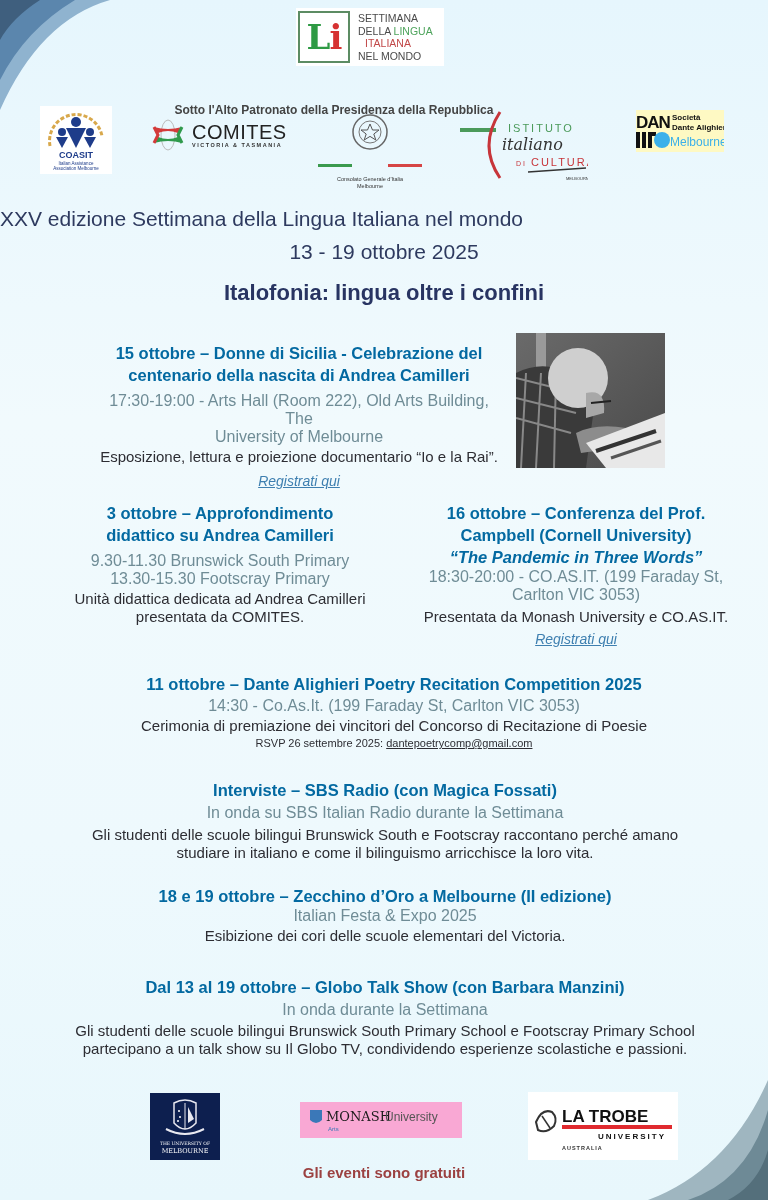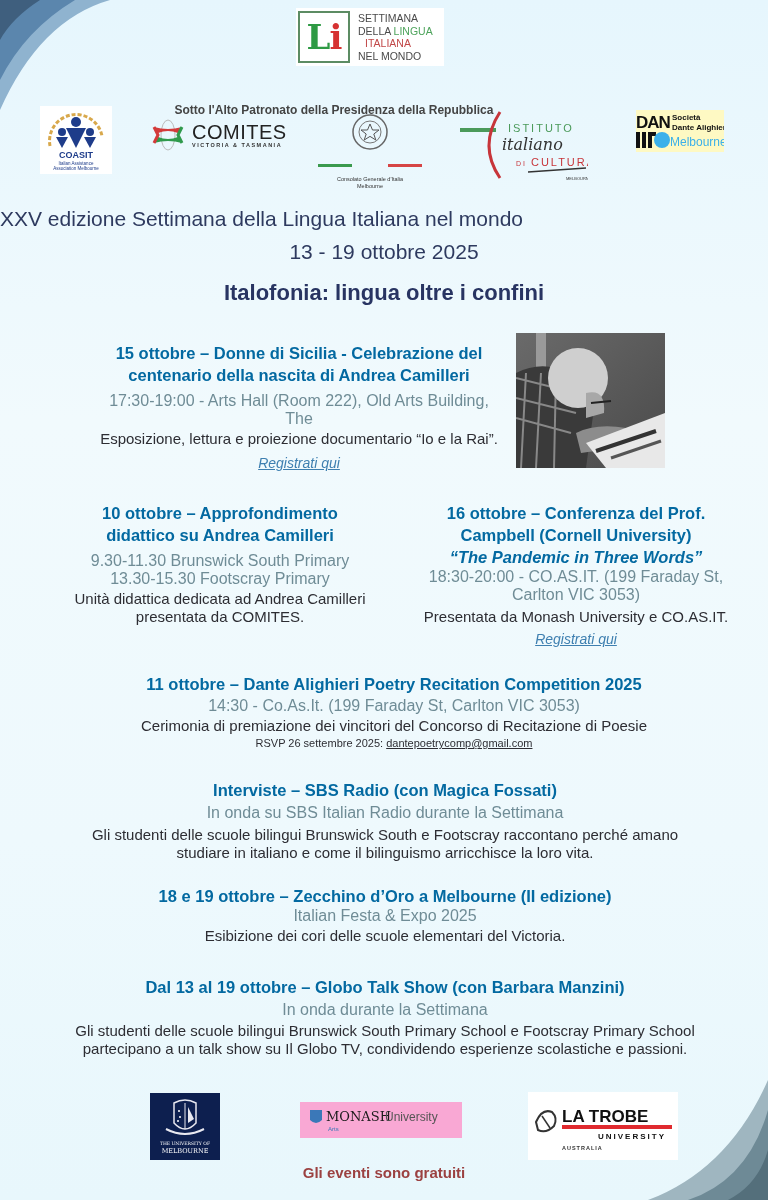--- a/index.html
+++ b/index.html
@@ -153,20 +153,21 @@
 </div>
 
 <div class="abs title1">XXV edizione Settimana della Lingua Italiana nel mondo</div>
 <div class="abs title2">13 - 19 ottobre 2025</div>
 <div class="abs title3">Italofonia: lingua oltre i confini</div>
 
 <div class="abs center" style="left:96px; top:342px; width:406px;">
   <div class="ev-title">15 ottobre – Donne di Sicilia - Celebrazione del</div>
   <div class="ev-title">centenario della nascita di Andrea Camilleri</div>
   <div class="ev-sub" style="margin-top:6px;">17:30-19:00 - Arts Hall (Room 222), Old Arts Building, The</div>
+  <div class="ev-sub">University of Melbourne</div>
   <div class="ev-desc" style="margin-top:2px;">Esposizione, lettura e proiezione documentario “Io e la Rai”.</div>
   <div style="margin-top:6px;"><a class="ev-link" href="#">Registrati qui</a></div>
 </div>
 
 <div class="abs photo">
   <svg width="149" height="135" viewBox="0 0 149 135">
     <defs>
       <linearGradient id="bg" x1="0" y1="0" x2="1" y2="1">
         <stop offset="0" stop-color="#6a6a6a"></stop>
           <stop offset="1" stop-color="#4a4a4a"></stop>
@@ -180,21 +181,21 @@
     <path d="M70 60 Q90 55 88 80 L70 85 Z" fill="#a8a8a8"></path>
     <path d="M75 70 L95 68" stroke="#222" stroke-width="2"></path>
     <path d="M60 100 Q80 90 110 95 L100 115 L65 120 Z" fill="#8c8c8c"></path>
     <path d="M70 110 L149 80 L149 135 L90 135 Z" fill="#e8e8e8"></path>
     <path d="M80 118 L140 98" stroke="#333" stroke-width="4"></path>
     <path d="M95 125 L145 108" stroke="#555" stroke-width="3"></path>
   </svg>
 </div>
 
 <div class="abs center" style="left:60px; top:502px; width:320px;">
-  <div class="ev-title">10 ottobre – Approfondimento</div>
+  <div class="ev-title">3 ottobre – Approfondimento</div>
   <div class="ev-title">didattico su Andrea Camilleri</div>
   <div class="ev-sub" style="margin-top:6px;">9.30-11.30 Brunswick South Primary</div>
   <div class="ev-sub">13.30-15.30 Footscray Primary</div>
   <div class="ev-desc" style="margin-top:2px;">Unità didattica dedicata ad Andrea Camilleri</div>
   <div class="ev-desc">presentata da COMITES.</div>
 </div>
 
 <div class="abs center" style="left:416px; top:502px; width:320px;">
   <div class="ev-title">16 ottobre – Conferenza del Prof.</div>
   <div class="ev-title">Campbell (Cornell University)</div>

